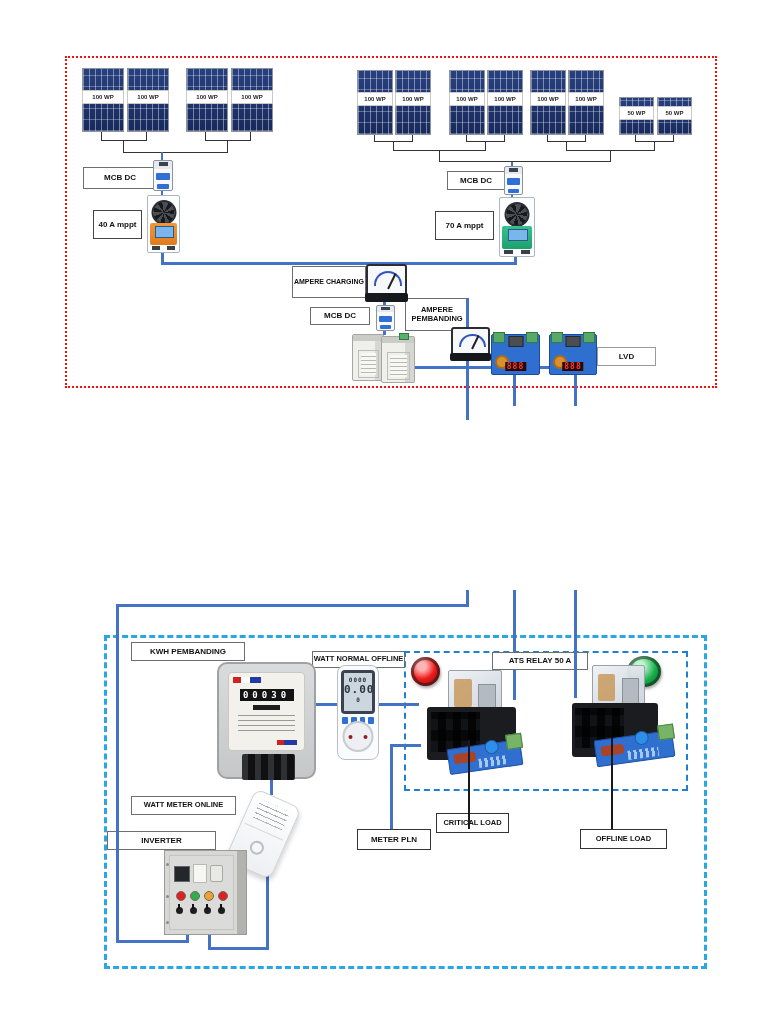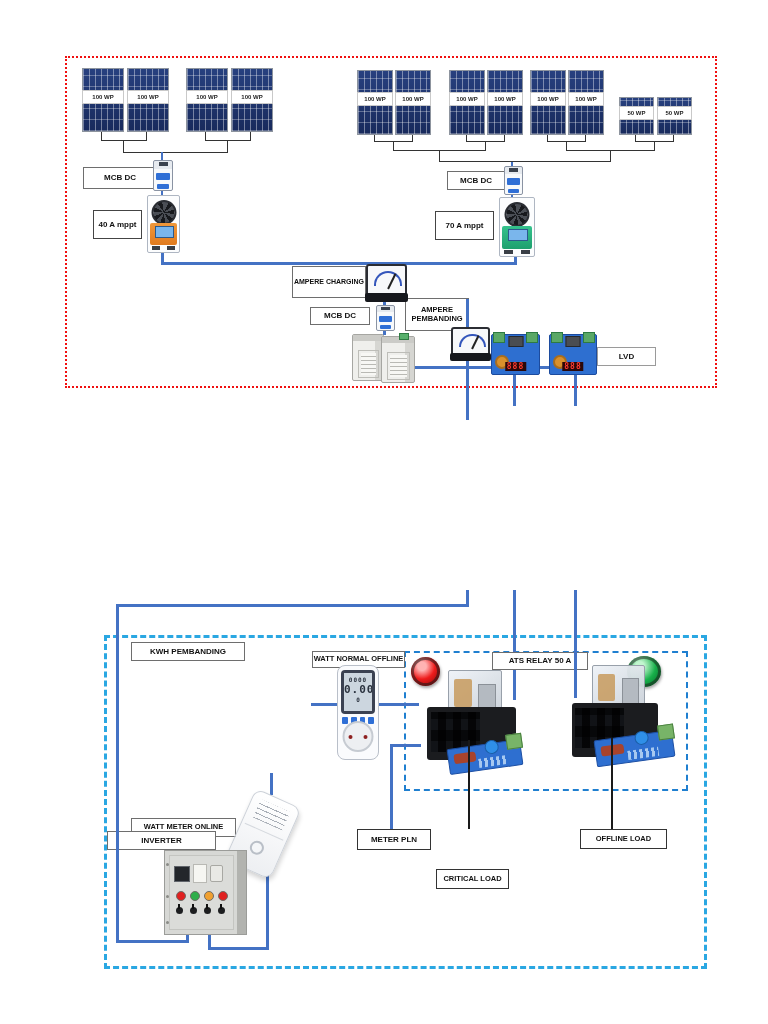--- a/index.html
+++ b/index.html
@@ -170,30 +170,30 @@
     </div>
   <div class="lbl" style="left:131px;top:642px;width:112px;height:17px">
       <span>KWH PEMBANDING</span>
     </div>
   <div class="lbl" style="left:312px;top:651px;width:91px;height:15px;font-size:7.5px">
       <span>WATT NORMAL OFFLINE</span>
     </div>
   <div class="lbl" style="left:492px;top:652px;width:94px;height:16px">
       <span>ATS RELAY 50 A</span>
     </div>
-  <div class="lbl" style="left:131px;top:818px;width:103px;height:17px;font-size:7.5px">
+  <div class="lbl" style="left:131px;top:796px;width:103px;height:17px;font-size:7.5px">
       <span>WATT METER ONLINE</span>
     </div>
   <div class="lbl" style="left:107px;top:831px;width:107px;height:17px">
       <span>INVERTER</span>
     </div>
   <div class="lbl" style="left:357px;top:829px;width:72px;height:19px;border-color:#333">
       <span>METER PLN</span>
     </div>
-  <div class="lbl" style="left:436px;top:869px;width:71px;height:18px;border-color:#333;font-size:7.5px">
+  <div class="lbl" style="left:436px;top:813px;width:71px;height:18px;border-color:#333;font-size:7.5px">
       <span>CRITICAL LOAD</span>
     </div>
   <div class="lbl" style="left:580px;top:829px;width:85px;height:18px;border-color:#333;font-size:7.5px">
       <span>OFFLINE LOAD</span>
     </div>
 
   <i class="kb" style="left:101px;top:131px;width:1px;height:9px"></i>
   <i class="kb" style="left:146px;top:131px;width:1px;height:9px"></i>
   <i class="kb" style="left:205px;top:131px;width:1px;height:9px"></i>
   <i class="kb" style="left:250px;top:131px;width:1px;height:9px"></i>
@@ -355,20 +355,30 @@
     <span class="seg">888</span>
   </div>
   <div class="lvdm" style="left:549px;top:334px;width:46px;height:39px">
     <i class="tl"></i>
       <i class="tr"></i>
     <i class="usb"></i>
       <i class="toroid"></i>
     <span class="seg">888</span>
   </div>
 
+  <div class="kwh" style="left:217px;top:662px;width:95px;height:113px">
+    <div class="face">
+      <i class="toplogo"></i>
+      <div class="counter">00030</div>
+      <i class="sub"></i>
+      <i class="tlines"></i>
+      <i class="blogo"></i>
+    </div>
+    <i class="terms"></i>
+  </div>
 
   <div class="wmo" style="left:337px;top:665px;width:40px;height:93px">
     <div class="lcdframe">
       <div class="lcd">
         <div class="r1">0000</div>
         <div class="r2">0.000</div>
         <div class="r3">0</div>
       </div>
     </div>
     <div class="btnrow">

